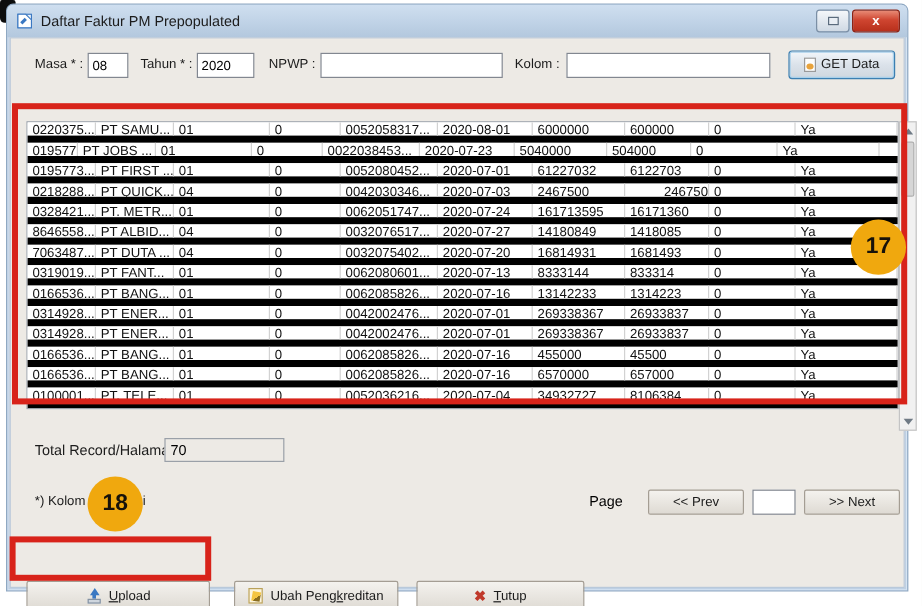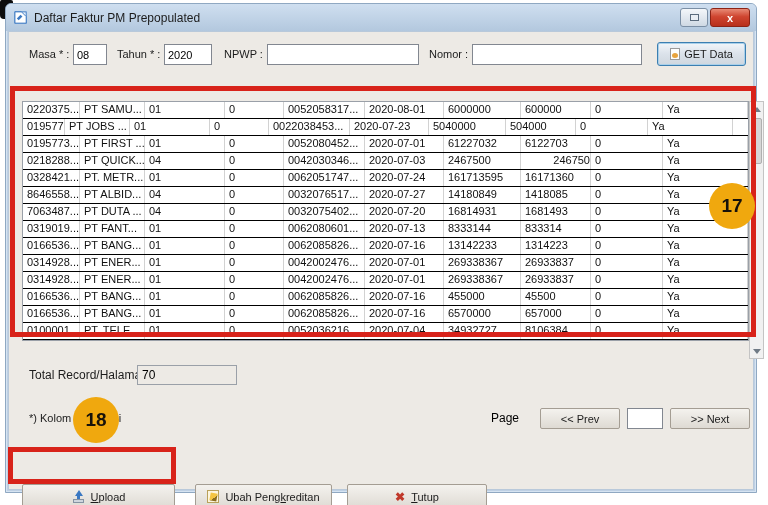--- a/index.html
+++ b/index.html
@@ -35,21 +35,21 @@
              box-shadow:inset 0 0 0 1px #a9d0ea; font-size:11px;
              display:flex; align-items:center; justify-content:center; gap:4px; }
   .doc-ico { width:10px; height:12px; background:#fdfdfd; border:1px solid #9a9a9a; position:relative; }
   .doc-ico:after { content:""; position:absolute; left:1px; bottom:1px; width:6px; height:5px; background:#e8a33d; border-radius:50%; }
 
   
   .grid { position:absolute; left:13px; top:69px; width:727px; background:#fff; border:1px solid #9aa0a8; }
   .thead { display:flex; background:#f3f2ef; border-bottom:1px solid #c6c6c6; }
   .th { font-size:11px; color:#222; padding:2px 0 2px 4px; height:18px;
         border-right:1px solid #cfcfcf; white-space:nowrap; overflow:hidden; }
-  .tr { display:flex; height:17px; border-bottom:1px solid #000000; background:#fff; }
+  .tr { display:flex; height:17px; border-bottom:6px solid #000000; background:#fff; }
   .td { font-size:11px; color:#111; padding:1px 0 0 4px; border-right:1px solid #d2d2d2;
         white-space:nowrap; overflow:hidden; }
   .vscroll { position:absolute; left:740px; top:69px; width:15px; height:258px;
              background:#f1f1f1; border:1px solid #c4c4c4; }
   .sarrow { position:absolute; left:0; width:13px; height:14px; display:flex; align-items:center; justify-content:center; }
   .tri-up { width:0; height:0; border-left:4px solid transparent; border-right:4px solid transparent; border-bottom:5px solid #6f7a85; }
   .tri-dn { width:0; height:0; border-left:4px solid transparent; border-right:4px solid transparent; border-top:5px solid #6f7a85; }
   .sthumb { position:absolute; left:1px; top:16px; width:11px; height:46px; background:#d6d6d6; border:1px solid #b0b0b0; border-radius:2px; }
 
   
@@ -112,21 +112,21 @@
 
     <div class="client">
 
       <div class="filters">
         <span class="flabel" style="left:20px">Masa * :</span>
         <input class="tbox" style="left: 64px; width: 34px;" value="08">
         <span class="flabel" style="left:108px">Tahun * :</span>
         <input class="tbox" style="left: 155px; width: 48px;" value="2020">
         <span class="flabel" style="left:215px">NPWP :</span>
         <input class="tbox" style="left: 258px; width: 152px;" value="">
-        <span class="flabel" style="left:420px">Nomor :</span>
+        <span class="flabel" style="left:420px">Kolom :</span>
         <input class="tbox" style="left: 463px; width: 170px;" value="">
         <div class="getdata" style="left:648px">
           <span class="doc-ico"></span>
           <span>GET Data</span>
         </div>
       </div>
 
       <div class="grid">
         <div id="tbody">
             <div class="tr">

